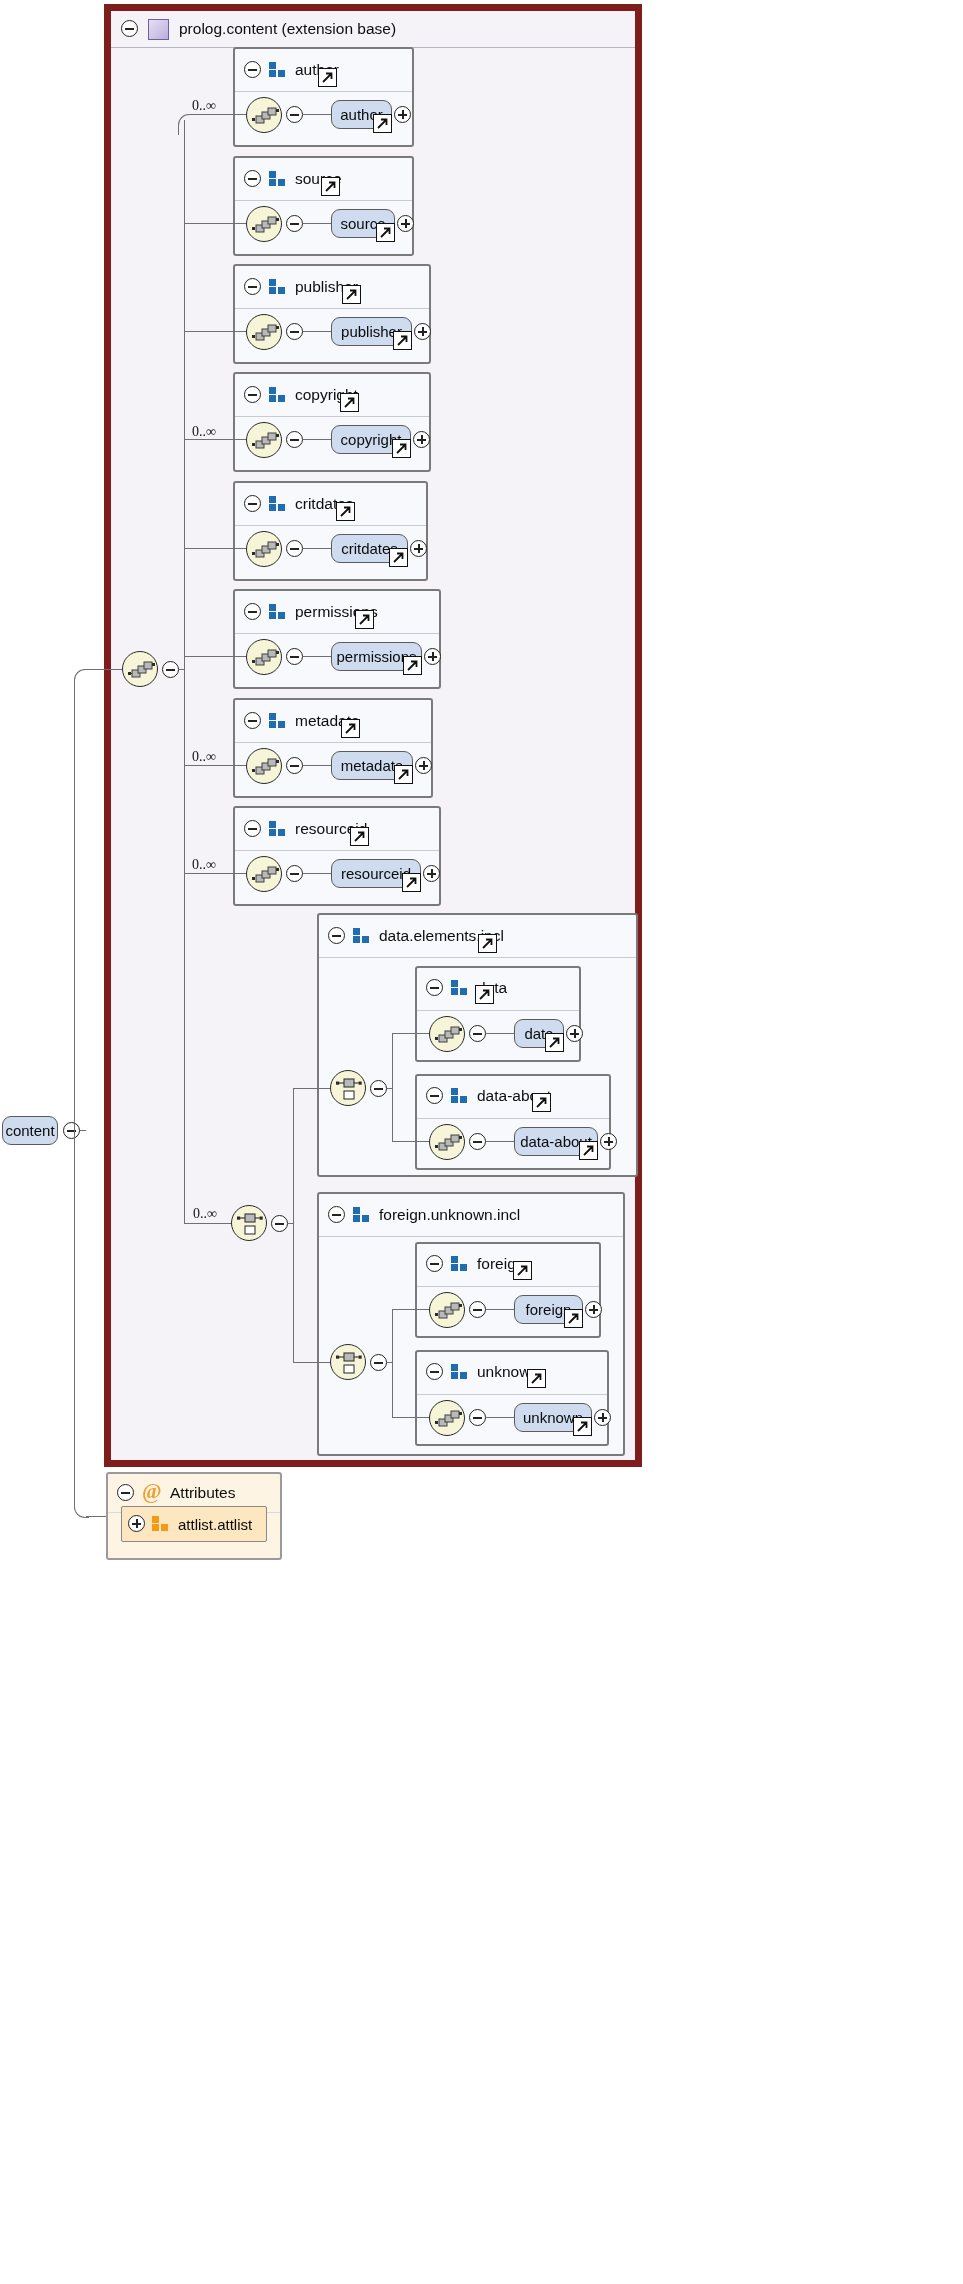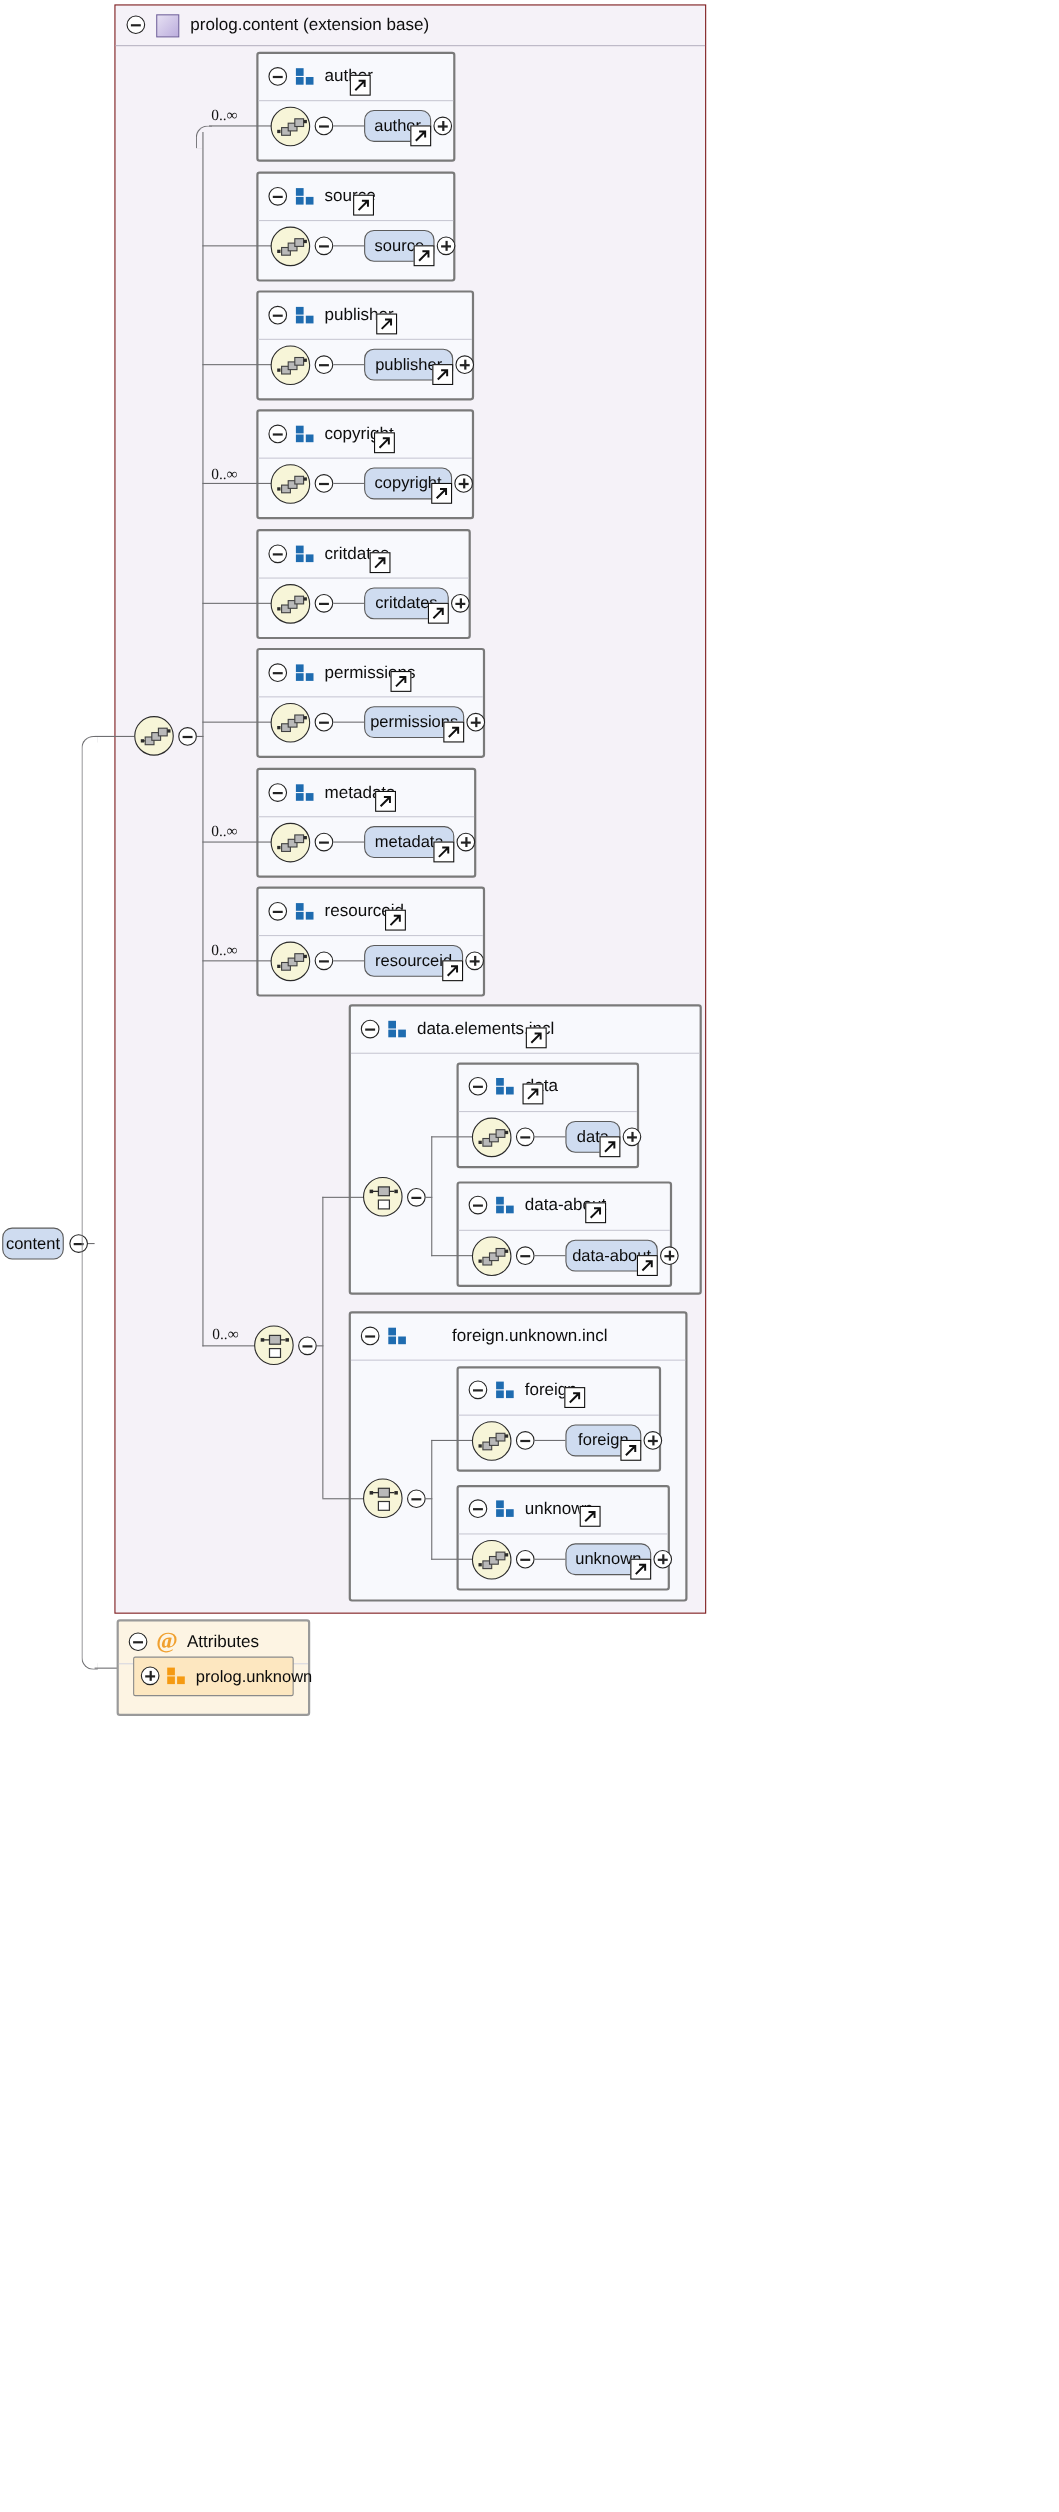--- a/index.html
+++ b/index.html
@@ -5,21 +5,21 @@
   html,body{margin:0;padding:0;background:#ffffff;}
   body{font-family:"Liberation Sans","DejaVu Sans",sans-serif;}
   #stage{position:relative;width:963px;height:2284px;background:#ffffff;overflow:hidden;}
 
   
   .abs{position:absolute;box-sizing:border-box;}
 
   
   .panel{
     background:#f5f2f8;
-    border:1px solid #7f1d1d;
+    border:7px solid #7f1d1d;
     box-sizing:border-box;
   }
   .panel-head{
     position:relative;
     height:36px;
     border-bottom:1px solid #b9b4c2;
     display:flex;align-items:center;
   }
 
   
@@ -598,21 +598,21 @@
   <span class="toggle plus" style="left:600px;top:1133px;"></span>
 
   <div class="gbox" style="left:317px;top:1192px;width:308px;height:264px;">
     <div class="gbox-head">
       <span class="toggle" style="left:9px;top:12px;"></span>
       <span class="sq4" style="left:34px;top:13px;">
         <i class="a"></i>
           <i class="b"></i>
           <i class="c"></i>
       </span>
-      <span class="glabel" style="left:60px;top:12px;margin-left:32px;">foreign.unknown.incl</span>
+      <span class="glabel" style="left:60px;top:12px;">foreign.unknown.incl</span>
     </div>
   </div>
 
   <div class="hline" style="left:293px;top:1362px;width:38px;"></div>
   <div class="mg" style="left:330px;top:1344px;">
     <svg width="36" height="36" viewBox="0 0 36 36">
       <rect x="13" y="8" width="10" height="8" fill="#b9b9b9" stroke="#353535" stroke-width="1.1"></rect>
       <rect x="13" y="20" width="10" height="8" fill="#ffffff" stroke="#353535" stroke-width="1.1"></rect>
       <rect x="5" y="10.5" width="3.2" height="3.2" fill="#2b2b2b"></rect>
       <rect x="27.5" y="10.5" width="3.2" height="3.2" fill="#2b2b2b"></rect>
@@ -701,21 +701,21 @@
   <span class="toggle plus" style="left:594px;top:1409px;"></span>
 
   <div class="gbox attrbox" style="left:106px;top:1472px;width:176px;height:88px;">
     <div class="gbox-head thin" style="height:38px;">
       <span class="toggle" style="left:9px;top:10px;"></span>
       <span class="atsym" style="left:34px;top:9px;">@</span>
       <span class="glabel" style="left:62px;top:10px;">Attributes</span>
     </div>
   </div>
   <div class="elref attr" style="left:121px;top:1506px;width:146px;">
-    <span>prolog.unknown</span>
+    <span>attlist.attlist</span>
   </div>
   <span class="toggle plus" style="left:128px;top:1515px;"></span>
   <span class="sq4 orange" style="left:152px;top:1516px;">
     <i class="a"></i>
       <i class="b"></i>
       <i class="c"></i>
   </span>
 
 </div>
 

